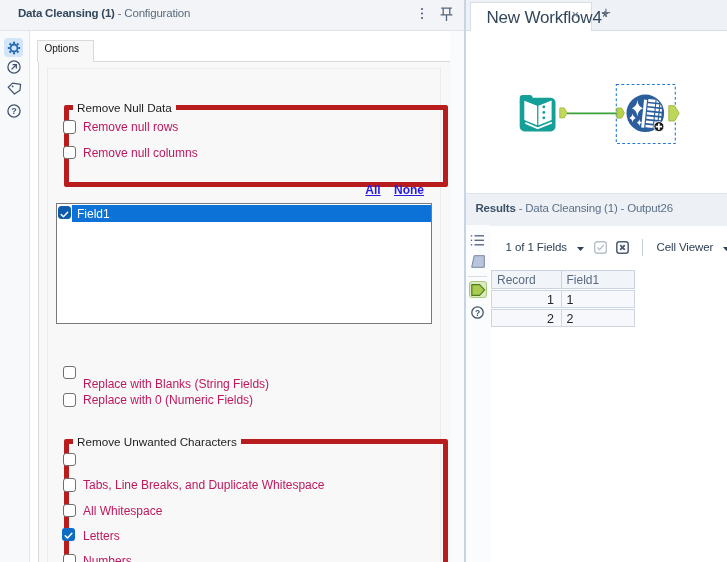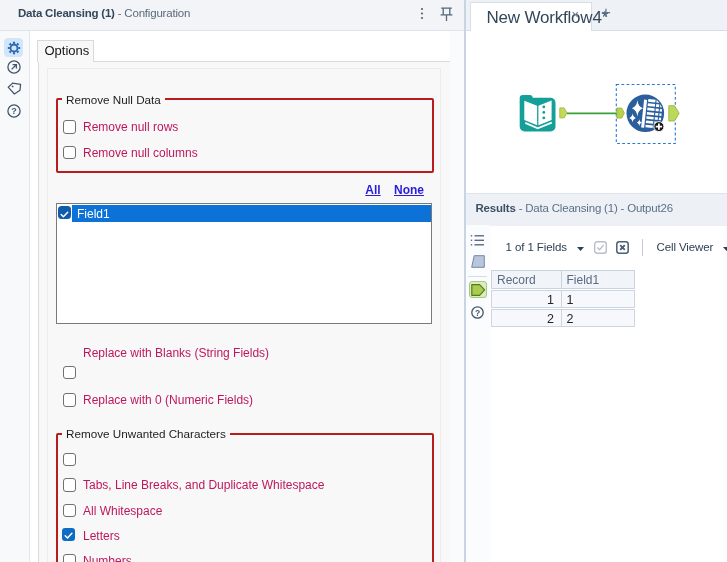--- a/index.html
+++ b/index.html
@@ -2,21 +2,21 @@
 <html><head>
 <meta charset="utf-8">
 <style>
   html,body{margin:0;padding:0;}
   body{width:727px;height:562px;position:relative;overflow:hidden;background:#fff;
        font-family:"Liberation Sans", sans-serif;-webkit-font-smoothing:antialiased;}
   .abs{position:absolute;}
   .cb{position:absolute;width:11.5px;height:11.5px;background:#fff;border:1px solid #707070;border-radius:3px;}
   .cbc{position:absolute;width:13.5px;height:13.5px;background:#0f6cc5;border-radius:3px;}
   .lbl{position:absolute;font-size:12px;color:#be185d;white-space:nowrap;}
-  fieldset{position:absolute;margin:0;border:2px solid #b91c1c;border-radius:2px;padding:0;}
+  fieldset{position:absolute;margin:8px;border:5px solid #b91c1c;border-radius:2px;padding:0;}
   legend{font-size:11.7px;color:#1c1c1c;margin-left:4.5px;padding:0 4px;}
 </style>
 </head>
 <body>
 
 <div class="abs" style="left:0;top:0;width:464px;height:30px;background:#f2f4f7;border-bottom:1px solid #dfe4ea;"></div>
 <div class="abs" style="left:18px;top:7px;font-size:11.5px;letter-spacing:-0.2px;color:#33475b;font-weight:bold;">Data Cleansing (1)&nbsp;<span style="font-weight:normal;color:#5a6b7d;">- Configuration</span></div>
 
 <svg class="abs" style="left:418px;top:6px;" width="8" height="16" viewBox="0 0 8 16">
  <circle cx="4" cy="3" r="1.1" fill="#55657a"></circle>
@@ -51,21 +51,21 @@
   <path d="M1.2,5.2 L5.6,1.1 L13.6,2.4 L13.0,8.2 L7.4,12.0 L1.2,5.2 Z" fill="none" stroke="#44566c" stroke-width="1.25" stroke-linejoin="round"></path>
   <circle cx="5.6" cy="4.4" r="0.9" fill="#44566c"></circle>
 </svg>
 
 <svg class="abs" style="left:7px;top:104px;" width="14" height="14" viewBox="0 0 14 14">
   <circle cx="7" cy="7" r="6.1" fill="none" stroke="#44566c" stroke-width="1.3"></circle>
   <text x="7" y="10.2" font-size="9" font-weight="bold" fill="#44566c" text-anchor="middle" font-family="Liberation Sans">?</text>
 </svg>
 
 <div class="abs" style="left:36.5px;top:40px;width:55px;height:21px;background:#f8f8f9;border:1px solid #d9d9d9;border-bottom:none;z-index:3;"></div>
-<div class="abs" style="left:44.5px;top:43px;font-size:13px;color:#161616;z-index:4;">Options</div>
+<div class="abs" style="left:44.5px;top:43px;font-size:10px;color:#161616;z-index:4;">Options</div>
 <div class="abs" style="left:38px;top:60.5px;width:411px;height:502px;background:#f8f8f9;border:1px solid #d9d9d9;z-index:2;"></div>
 <div class="abs" style="left:47px;top:67.5px;width:392px;height:495px;border:1px solid #ececec;border-bottom:none;background:#f8f8f9;z-index:2;"></div>
 
 <div class="abs" style="z-index:5;left:0;top:0;width:464px;height:562px;pointer-events:none;">
 
   <fieldset style="left:55.5px;top:92.5px;width:374px;height:76.5px;">
     <legend>Remove Null Data</legend>
   </fieldset>
   <div class="cb" style="left:62.5px;top:120px;"></div>
   <div class="lbl" style="left:83px;top:120px;">Remove null rows</div>
@@ -80,21 +80,21 @@
     <div class="abs" style="left:15.7px;top:0.5px;width:358.8px;height:17.5px;background:#0d72d8;"></div>
     <div class="cbc" style="left:1.8px;top:2.4px;background:#0f5cad;width:12.8px;height:12.8px;border-radius:3.5px;">
       <svg width="12.8" height="12.8" viewBox="0 0 12.8 12.8">
           <path d="M3.2,6.6 L5.4,8.8 L9.7,4.2" fill="none" stroke="#fff" stroke-width="1.4" stroke-linecap="round" stroke-linejoin="round"></path>
         </svg>
     </div>
     <div class="abs" style="left:20.5px;top:2.5px;font-size:12px;color:#fff;">Field1</div>
   </div>
 
   <div class="cb" style="left:62.5px;top:365.5px;"></div>
-  <div class="lbl" style="left:83px;top:346px;">Replace with Blanks (String Fields)</div>
+  <div class="lbl" style="left:83px;top:377px;">Replace with Blanks (String Fields)</div>
   <div class="cb" style="left:62.5px;top:393px;"></div>
   <div class="lbl" style="left:83px;top:393px;">Replace with 0 (Numeric Fields)</div>
 
   <fieldset style="left:55.5px;top:427px;width:374px;height:145px;">
     <legend>Remove Unwanted Characters</legend>
   </fieldset>
   <div class="cb" style="left:62.5px;top:452.5px;"></div>
   <div class="cb" style="left:62.5px;top:478px;"></div>
   <div class="lbl" style="left:83px;top:478px;text-align:right;">Tabs, Line Breaks, and Duplicate Whitespace</div>
   <div class="cb" style="left:62.5px;top:503.5px;"></div>

